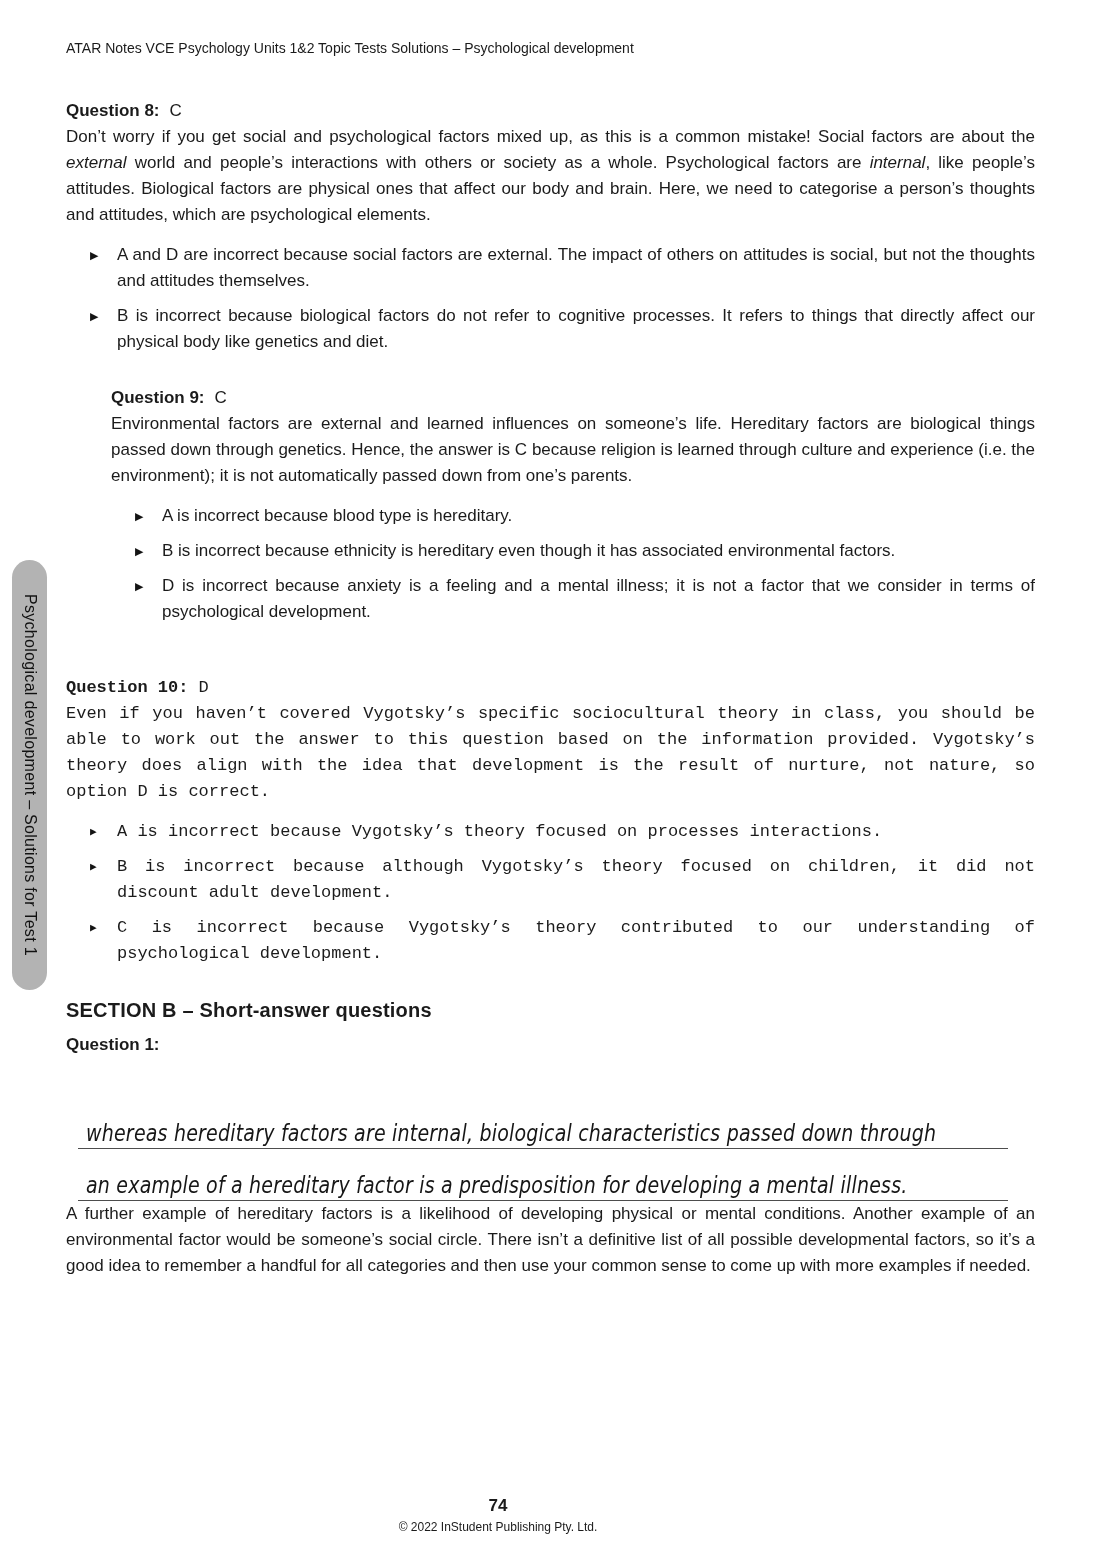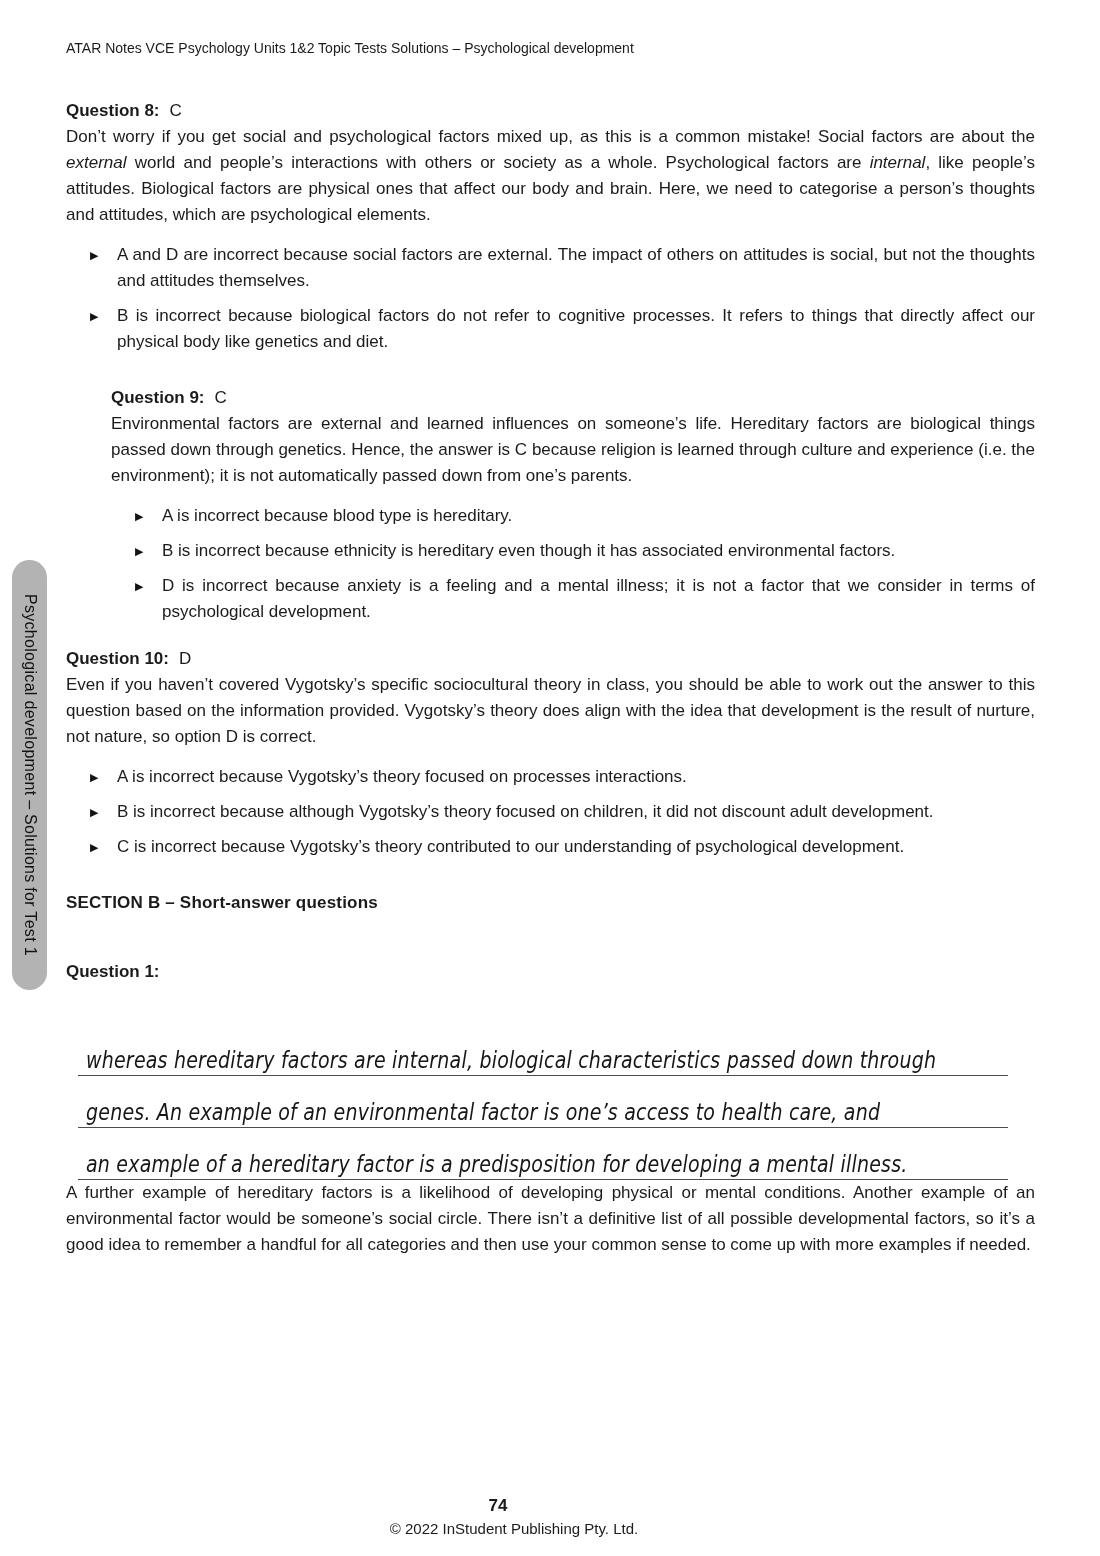--- a/index.html
+++ b/index.html
@@ -44,48 +44,48 @@
   .bullet:last-child { margin-bottom: 0; }
   .bullet-marker {
     flex: none; width: 27px;
     font-size: 11px; line-height: 26px; color: #141414;
   }
   .bullet-text {
     flex: 1; font-size: 17px; line-height: 26px; text-align: justify;
   }
 
   .qblock-9  { margin-top: 30px; margin-left: 45px; }
-  .qblock-10 { margin-top: 21px; }
+  .qblock-10 { margin-top: 50px; font-family: Liberation Mono, monospace; }
 
   .section-title {
     margin-top: 28px;
-    font-size: 17px; font-weight: bold; line-height: 30px;
+    font-size: 20px; font-weight: bold; line-height: 30px;
     letter-spacing: 0.2px;
   }
-  .q1-label { margin-top: 41px; font-size: 17px; font-weight: bold; line-height: 26px; }
+  .q1-label { margin-top: 7px; font-size: 17px; font-weight: bold; line-height: 26px; }
 
   .hw { margin-top: 39px; margin-left: 12px; width: 930px; }
   .hw-line {
     height: 51px; border-bottom: 1.6px solid #4d4d4d;
     position: relative; 
   }
   .hw-text {
     position: absolute; bottom: 2px; left: 8px;
     font-family: "DejaVu Sans", cursive;
     font-style: italic;
     font-size: 19px; letter-spacing: 0.2px; color: #161616;
     white-space: nowrap;
     transform: scaleY(1.22); transform-origin: left bottom;
   }
 
   .closing { margin-top: 37px; }
 
   .footer { position: absolute; left: 0; width: 996px; text-align: center; }
   .page-num  { top: 1496px; font-size: 17px; font-weight: bold; }
-  .copyright { top: 1520px; font-size: 15px; margin-left: 16px; }
+  .copyright { top: 1520px; font-size: 12px; }
 </style>
 </head>
 <body>
 
 <div class="page">
 
   <div class="side-tab">
     <span class="vtext">Psychological development – Solutions for Test 1</span>
   </div>
 
@@ -153,23 +153,20 @@
     </div>
 
     <div class="section-title">SECTION B – Short-answer questions</div>
     <div class="q1-label">Question 1:</div>
 
     <div class="hw">
       <div class="hw-line">
         <span class="hw-text">whereas  hereditary  factors  are internal,  biological  characteristics  passed  down  through</span>
       </div>
       <div class="hw-line">
-        <span class="hw-text">genes.   An  example  of  an environmental  factor  is  one’s  access to health care, and</span>
-      </div>
-      <div class="hw-line">
         <span class="hw-text">an example of a hereditary factor  is  a predisposition for developing a mental illness.</span>
       </div>
     </div>
 
     <p class="body-par closing">A further example of hereditary factors is a likelihood of developing physical or mental conditions. Another example of an environmental factor would be someone’s social circle. There isn’t a definitive list of all possible developmental factors, so it’s a good idea to remember a handful for all categories and then use your common sense to come up with more examples if needed.</p>
 
   </div>
 
   <div class="footer page-num">74</div>
   <div class="footer copyright">© 2022 InStudent Publishing Pty. Ltd.</div>

